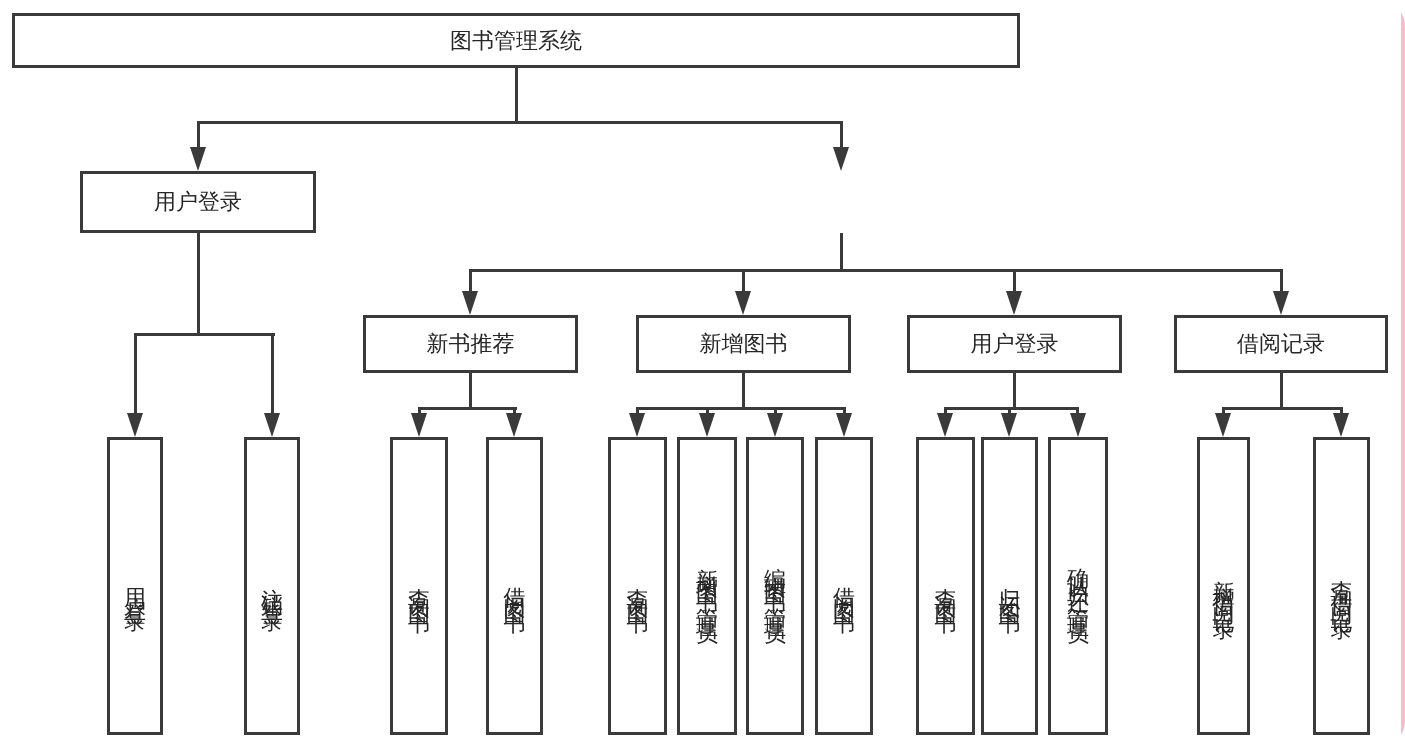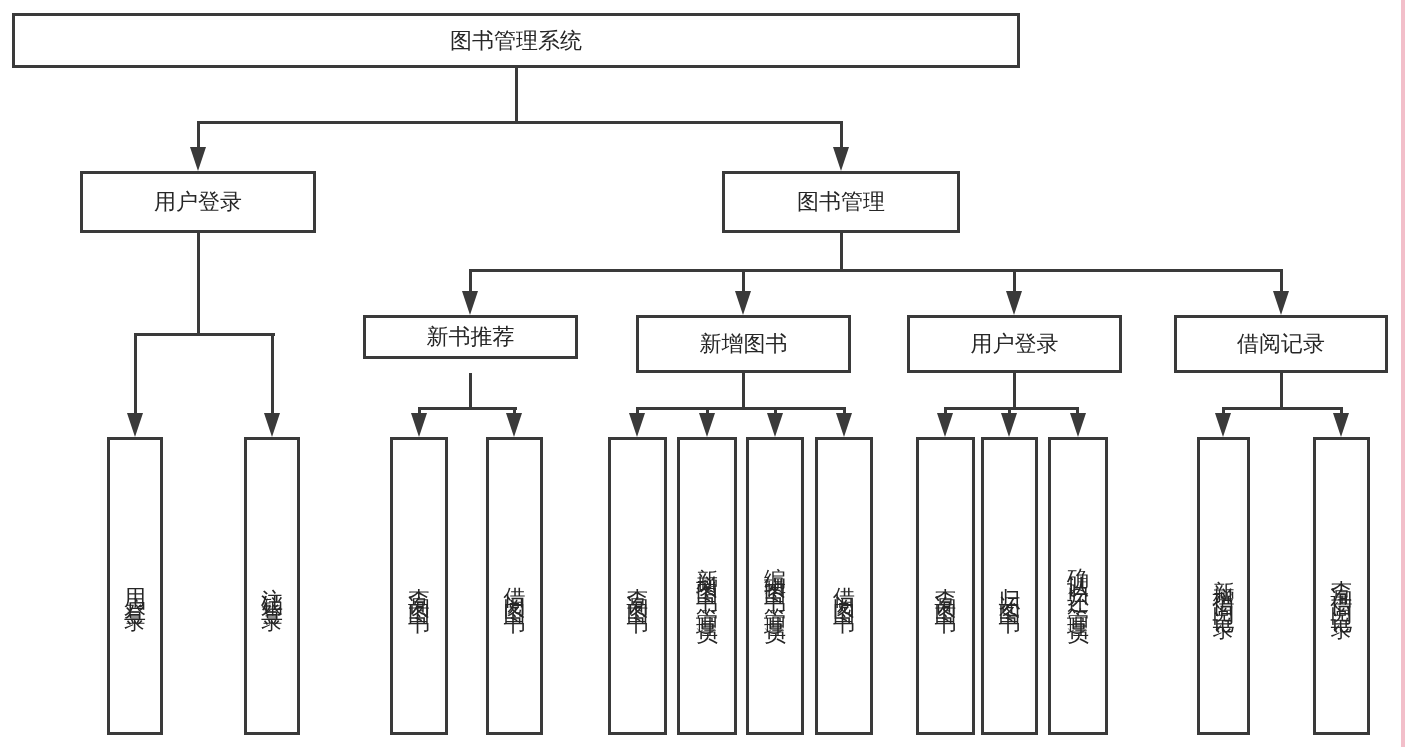--- a/index.html
+++ b/index.html
@@ -1,17 +1,17 @@
 <!DOCTYPE html>
 <html><head>
 <meta charset="utf-8">
 <style>
   html,body{margin:0;padding:0;background:#fff;}
   .stage{position:relative;width:1405px;height:747px;background:#ffffff;overflow:hidden;
-         font-family:"Liberation Sans",sans-serif;}
+         font-family:"Liberation Sans",sans-serif;border-radius:26px;}
   .box{position:absolute;background:#fff;border:3px solid #3a3a3a;box-sizing:border-box;
        display:flex;align-items:center;justify-content:center;
        font-size:22px;color:#262626;}
   .vbox span{writing-mode:vertical-rl;text-orientation:mixed;letter-spacing:8px;line-height:1;}
   .lv{position:absolute;width:3px;background:#3a3a3a;}
   .lh{position:absolute;height:3px;background:#3a3a3a;}
   .ar{position:absolute;width:0;height:0;
       border-left:8px solid transparent;border-right:8px solid transparent;
       border-top:24px solid #3a3a3a;}
   .watermark{position:absolute;right:5px;bottom:4px;font-size:23px;letter-spacing:1px;
@@ -30,43 +30,40 @@
   <div class="lv" style="left:515px;top:68px;height:56px"></div>
   <div class="lh" style="left:197px;top:121px;width:646px"></div>
   <div class="lv" style="left:197px;top:121px;height:30px"></div>
   <div class="ar" style="left:190px;top:147px"></div>
   <div class="lv" style="left:840px;top:121px;height:30px"></div>
   <div class="ar" style="left:833px;top:147px"></div>
 
   <div class="box" style="left:80px;top:171px;width:236px;height:62px">
     <span>用户登录</span>
   </div>
-  <div class="box" style="left:722px;top:171px;width:238px;height:62px">
-    <span>图书管理</span>
-  </div>
 
   <div class="lv" style="left:197px;top:233px;height:103px"></div>
   <div class="lh" style="left:134px;top:333px;width:141px"></div>
   <div class="lv" style="left:134px;top:333px;height:82px"></div>
   <div class="ar" style="left:127px;top:413px"></div>
   <div class="lv" style="left:271px;top:333px;height:82px"></div>
   <div class="ar" style="left:264px;top:413px"></div>
 
   <div class="lv" style="left:840px;top:233px;height:39px"></div>
   <div class="lh" style="left:469px;top:269px;width:814px"></div>
   <div class="lv" style="left:469px;top:269px;height:24px"></div>
   <div class="ar" style="left:462px;top:291px"></div>
   <div class="lv" style="left:742px;top:269px;height:24px"></div>
   <div class="ar" style="left:735px;top:291px"></div>
   <div class="lv" style="left:1013px;top:269px;height:24px"></div>
   <div class="ar" style="left:1006px;top:291px"></div>
   <div class="lv" style="left:1280px;top:269px;height:24px"></div>
   <div class="ar" style="left:1273px;top:291px"></div>
 
-  <div class="box" style="left:363px;top:315px;width:215px;height:44px">
+  <div class="box" style="left:363px;top:315px;width:215px;height:58px">
     <span>新书推荐</span>
   </div>
   <div class="box" style="left:636px;top:315px;width:215px;height:58px">
     <span>新增图书</span>
   </div>
   <div class="box" style="left:907px;top:315px;width:215px;height:58px">
     <span>用户登录</span>
   </div>
   <div class="box" style="left:1174px;top:315px;width:214px;height:58px">
     <span>借阅记录</span>

